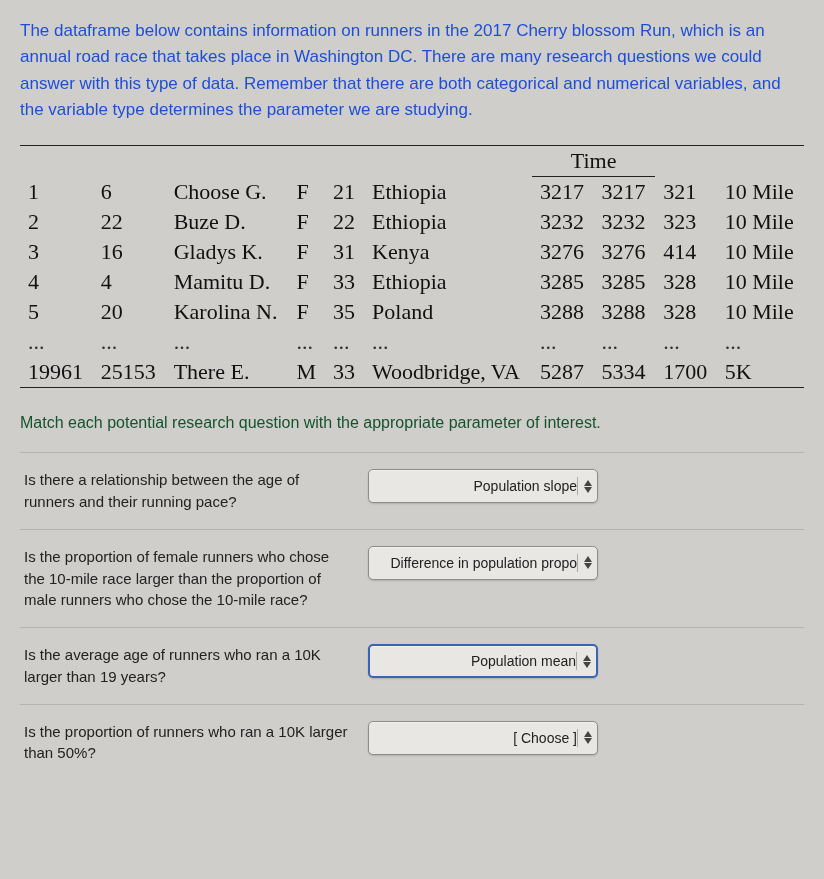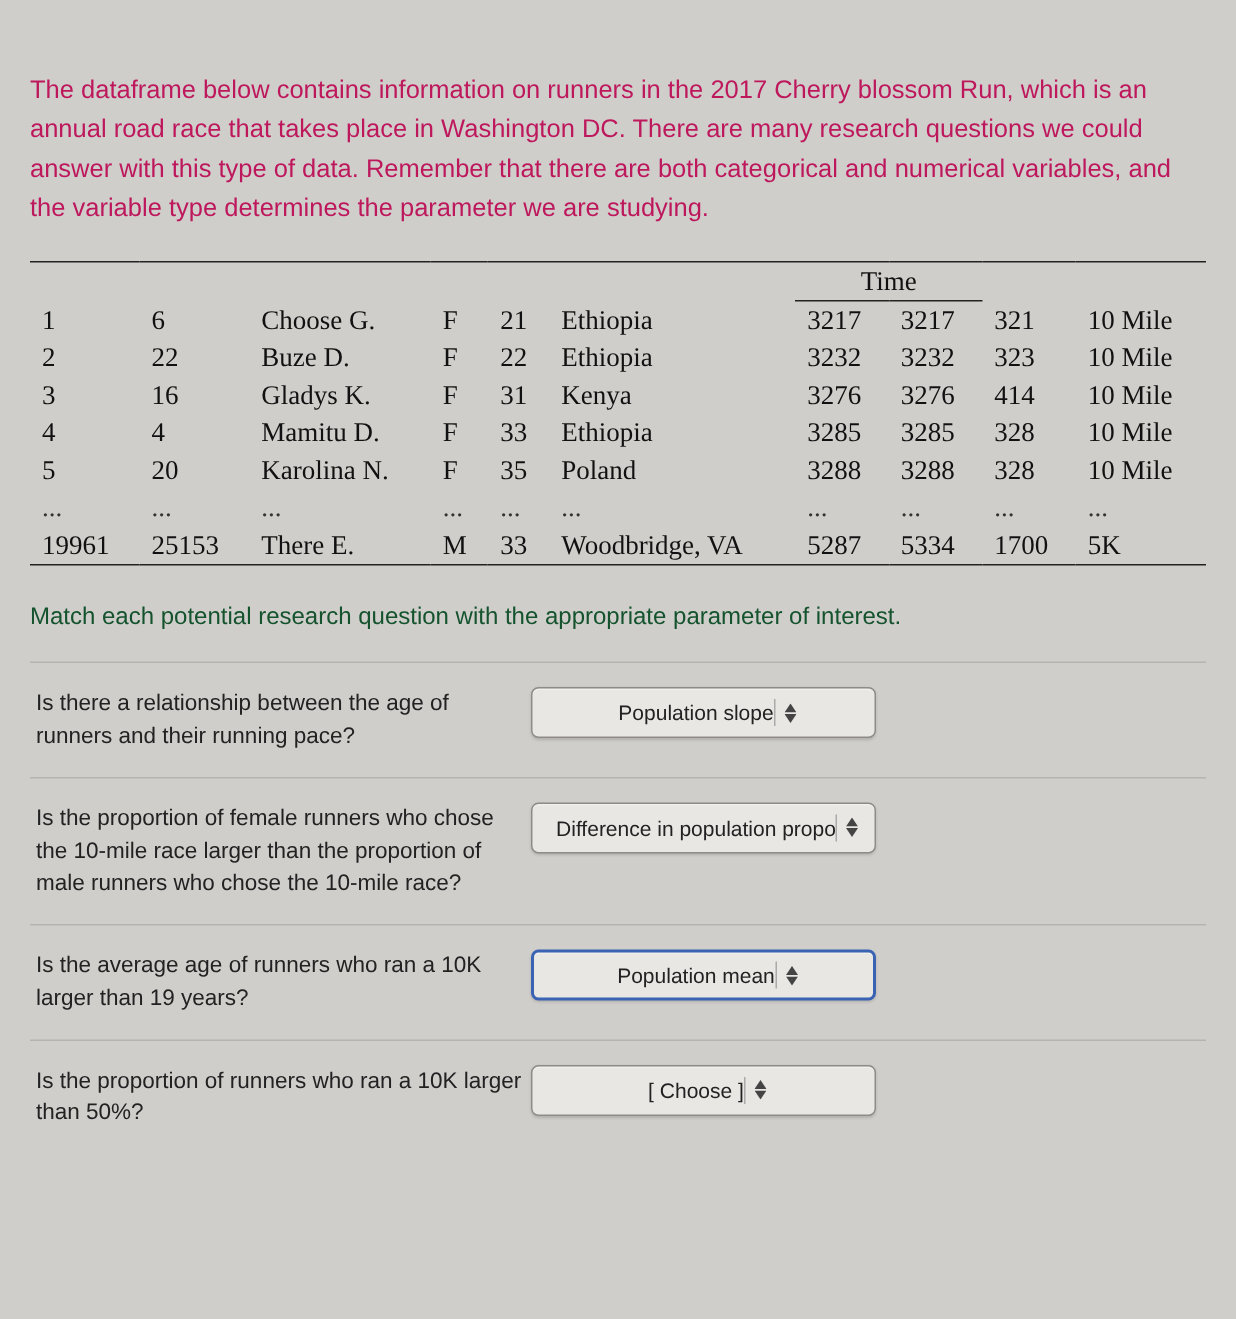--- a/index.html
+++ b/index.html
@@ -7,27 +7,26 @@
     margin: 0;
     padding: 18px 20px;
     font-family: Arial, Helvetica, sans-serif;
     background: #d0cecb;
     color: #1a1a1a;
     width: 824px;
   }
   .intro {
     font-size: 17px;
     line-height: 1.55;
-    color: #be185d;
+    color: #1d4ed8;
     margin-bottom: 22px;
-    margin-top: 29px;
   }
   .tablewrap {
     font-family: "Times New Roman", Times, serif;
-    font-size: 18px;
+    font-size: 22px;
     color: #111;
     margin-bottom: 16px;
   }
   table.data {
     border-collapse: collapse;
     width: 100%;
   }
   table.data th, table.data td {
     text-align: left;
     padding: 2px 8px;
@@ -42,33 +41,34 @@
   }
   .ellipsis td { color: #333; }
   .match-instr {
     font-size: 16px;
     color: #14532d;
     margin: 26px 0 20px 0;
   }
   .qrow {
     display: flex;
     align-items: flex-start;
+    gap: 14px;
     border-top: 1px solid #b7b4b0;
     padding: 16px 4px;
   }
   .qtext {
     flex: 0 0 330px;
     font-size: 15px;
     color: #222;
     line-height: 1.45;
   }
   .selectbox {
     display: inline-flex;
     align-items: center;
-    justify-content: center;
+    justify-content: flex-end;
     min-width: 230px;
     height: 34px;
     padding: 0 8px 0 10px;
     background: #e9e7e4;
     border: 1px solid #8f8c87;
     border-radius: 5px;
     box-shadow: inset 0 1px 0 rgba(255,255,255,.4), 0 1px 2px rgba(0,0,0,.15);
     font-size: 14px;
     color: #222;
     cursor: pointer;

